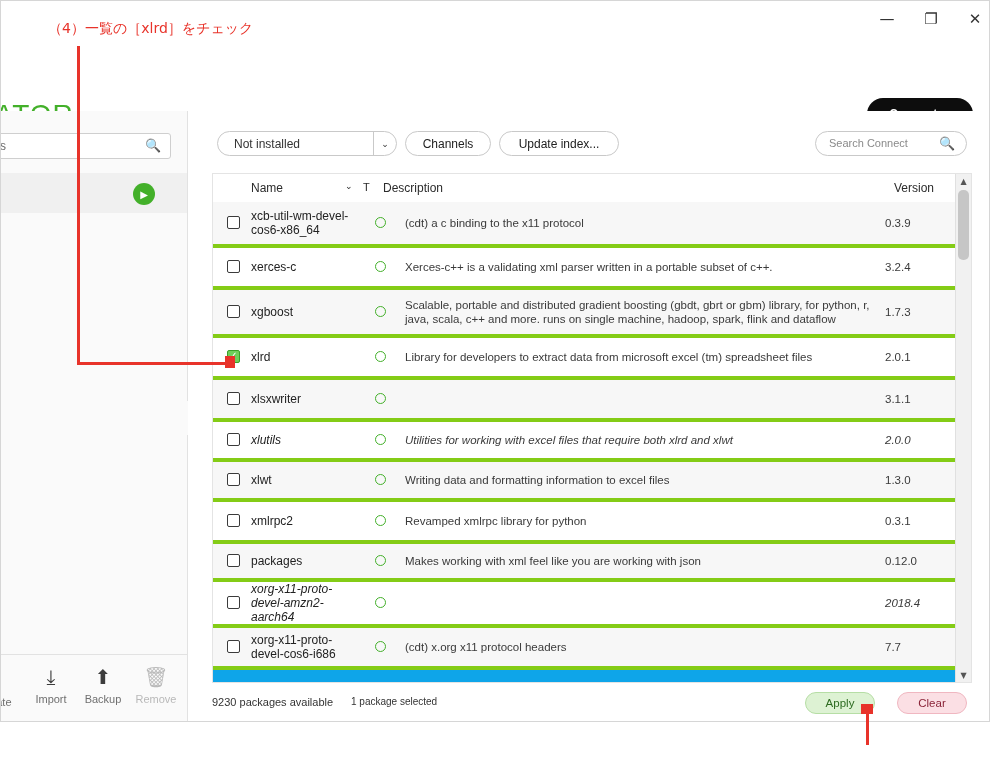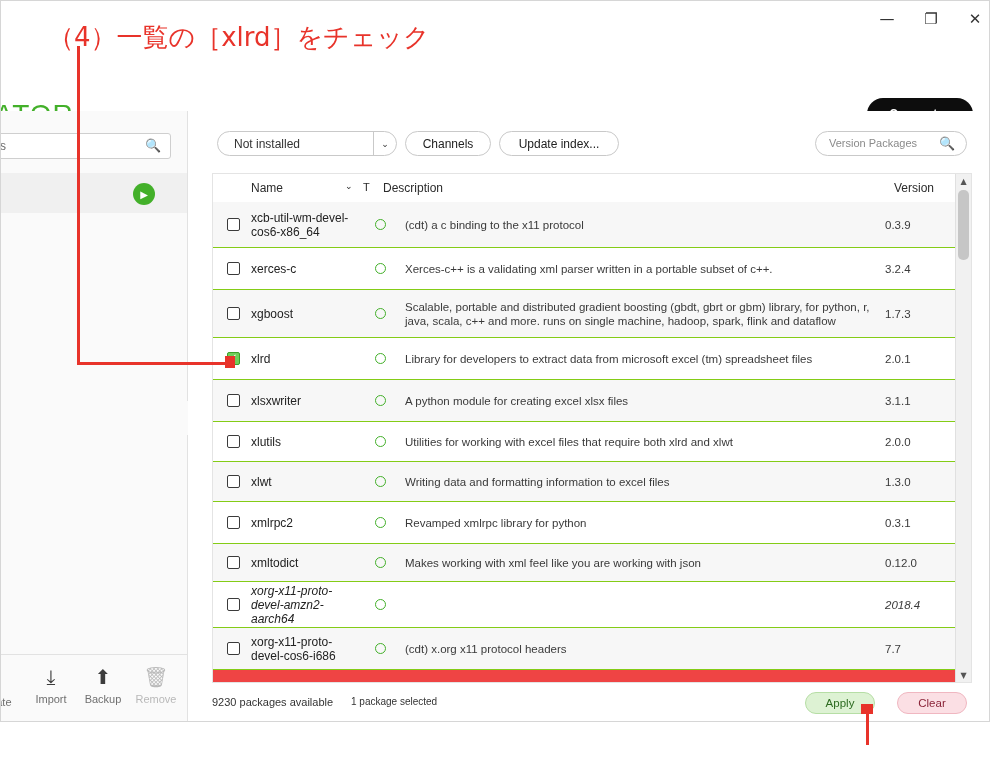--- a/index.html
+++ b/index.html
@@ -12,21 +12,21 @@
     width: 1000px;
     height: 784px;
     overflow: hidden;
     background: #ffffff;
   }
   
   .annot {
     position: absolute;
     color: #e8332a;
     font-family: "DejaVu Sans", "Liberation Sans", sans-serif;
-    font-size: 26px;
+    font-size: 14px;
     font-weight: 400;
     white-space: nowrap;
   }
   #annot-top { left: 48px; top: 20px; }
   #annot-bottom { left: 770px; top: 748px; }
   .annot-line {
     position: absolute;
     background: #e8332a;
   }
 
@@ -248,21 +248,21 @@
   }
 
   
   #table-wrap {
     position: absolute;
     left: 24px; top: 62px;
     width: 760px; height: 510px;
     border: 1px solid #e4e4e4;
     box-sizing: border-box;
     overflow: hidden;
-    background: #ef4444;
+    background: #0ea5e9;
   }
   #thead {
     position: absolute;
     left: 0; top: 0;
     width: 760px; height: 28px;
     border-bottom: 1px solid #dadada;
     background: #ffffff;
   }
   .th {
     position: absolute;
@@ -278,21 +278,21 @@
 
   #tbody {
     position: absolute;
     left: 0; top: 28px;
     width: 744px;
     height: 482px;
   }
   .row {
     position: relative;
     width: 744px;
-    border-bottom: 1px solid #84cc16;
+    border-bottom: 4px solid #84cc16;
     box-sizing: border-box;
     background: #ffffff;
   }
   .row.alt { background: #f7f7f7; }
   .row .chk {
     position: absolute;
     left: 14px; top: 50%;
     margin-top: -7px;
     width: 13px; height: 13px;
     border: 1.6px solid #3b3b3b;
@@ -468,21 +468,21 @@
     <div id="mainpane">
 
       <div id="toolbar">
         <div id="filter-select">
           <span id="filter-label">Not installed</span>
           <span id="filter-caret">⌄</span>
         </div>
         <div class="pill-btn" id="btn-channels">Channels</div>
         <div class="pill-btn" id="btn-update">Update index...</div>
         <div id="search-packages">
-          <span id="search-packages-text">Version Packages</span>
+          <span id="search-packages-text">Search Connect</span>
           <span id="search-packages-icon">🔍</span>
         </div>
       </div>
 
       <div id="table-wrap">
         <div id="thead">
           <span class="th" id="th-name">Name</span>
           <span class="th" id="th-sort">⌄</span>
           <span class="th" id="th-type">T</span>
           <span class="th" id="th-desc">Description</span>
@@ -515,24 +515,23 @@
               <div class="chk checked">✓</div>
               <div class="nm">xlrd</div>
               <div class="ring"></div>
               <div class="desc">Library for developers to extract data from microsoft excel (tm) spreadsheet files</div>
               <div class="ver">2.0.1</div>
             </div>
             <div class="row alt" style="height: 42px;">
               <div class="chk"></div>
               <div class="nm">xlsxwriter</div>
               <div class="ring"></div>
-              <div class="desc">A python module for creating excel xlsx files</div>
               <div class="ver">3.1.1</div>
             </div>
-            <div class="row" style="height: 40px;">
+            <div class="row" style="height: 40px; font-style: italic;">
               <div class="chk"></div>
               <div class="nm">xlutils</div>
               <div class="ring"></div>
               <div class="desc">Utilities for working with excel files that require both xlrd and xlwt</div>
               <div class="ver">2.0.0</div>
             </div>
             <div class="row alt" style="height: 40px;">
               <div class="chk"></div>
               <div class="nm">xlwt</div>
               <div class="ring"></div>
@@ -541,21 +540,21 @@
             </div>
             <div class="row" style="height: 42px;">
               <div class="chk"></div>
               <div class="nm">xmlrpc2</div>
               <div class="ring"></div>
               <div class="desc">Revamped xmlrpc library for python</div>
               <div class="ver">0.3.1</div>
             </div>
             <div class="row alt" style="height: 38px;">
               <div class="chk"></div>
-              <div class="nm">xmltodict</div>
+              <div class="nm">packages</div>
               <div class="ring"></div>
               <div class="desc">Makes working with xml feel like you are working with json</div>
               <div class="ver">0.12.0</div>
             </div>
             <div class="row" style="height: 46px; font-style: italic;">
               <div class="chk"></div>
               <div class="nm">xorg-x11-proto-devel-amzn2-aarch64</div>
               <div class="ring"></div>
               <div class="desc"></div>
               <div class="ver">2018.4</div>

